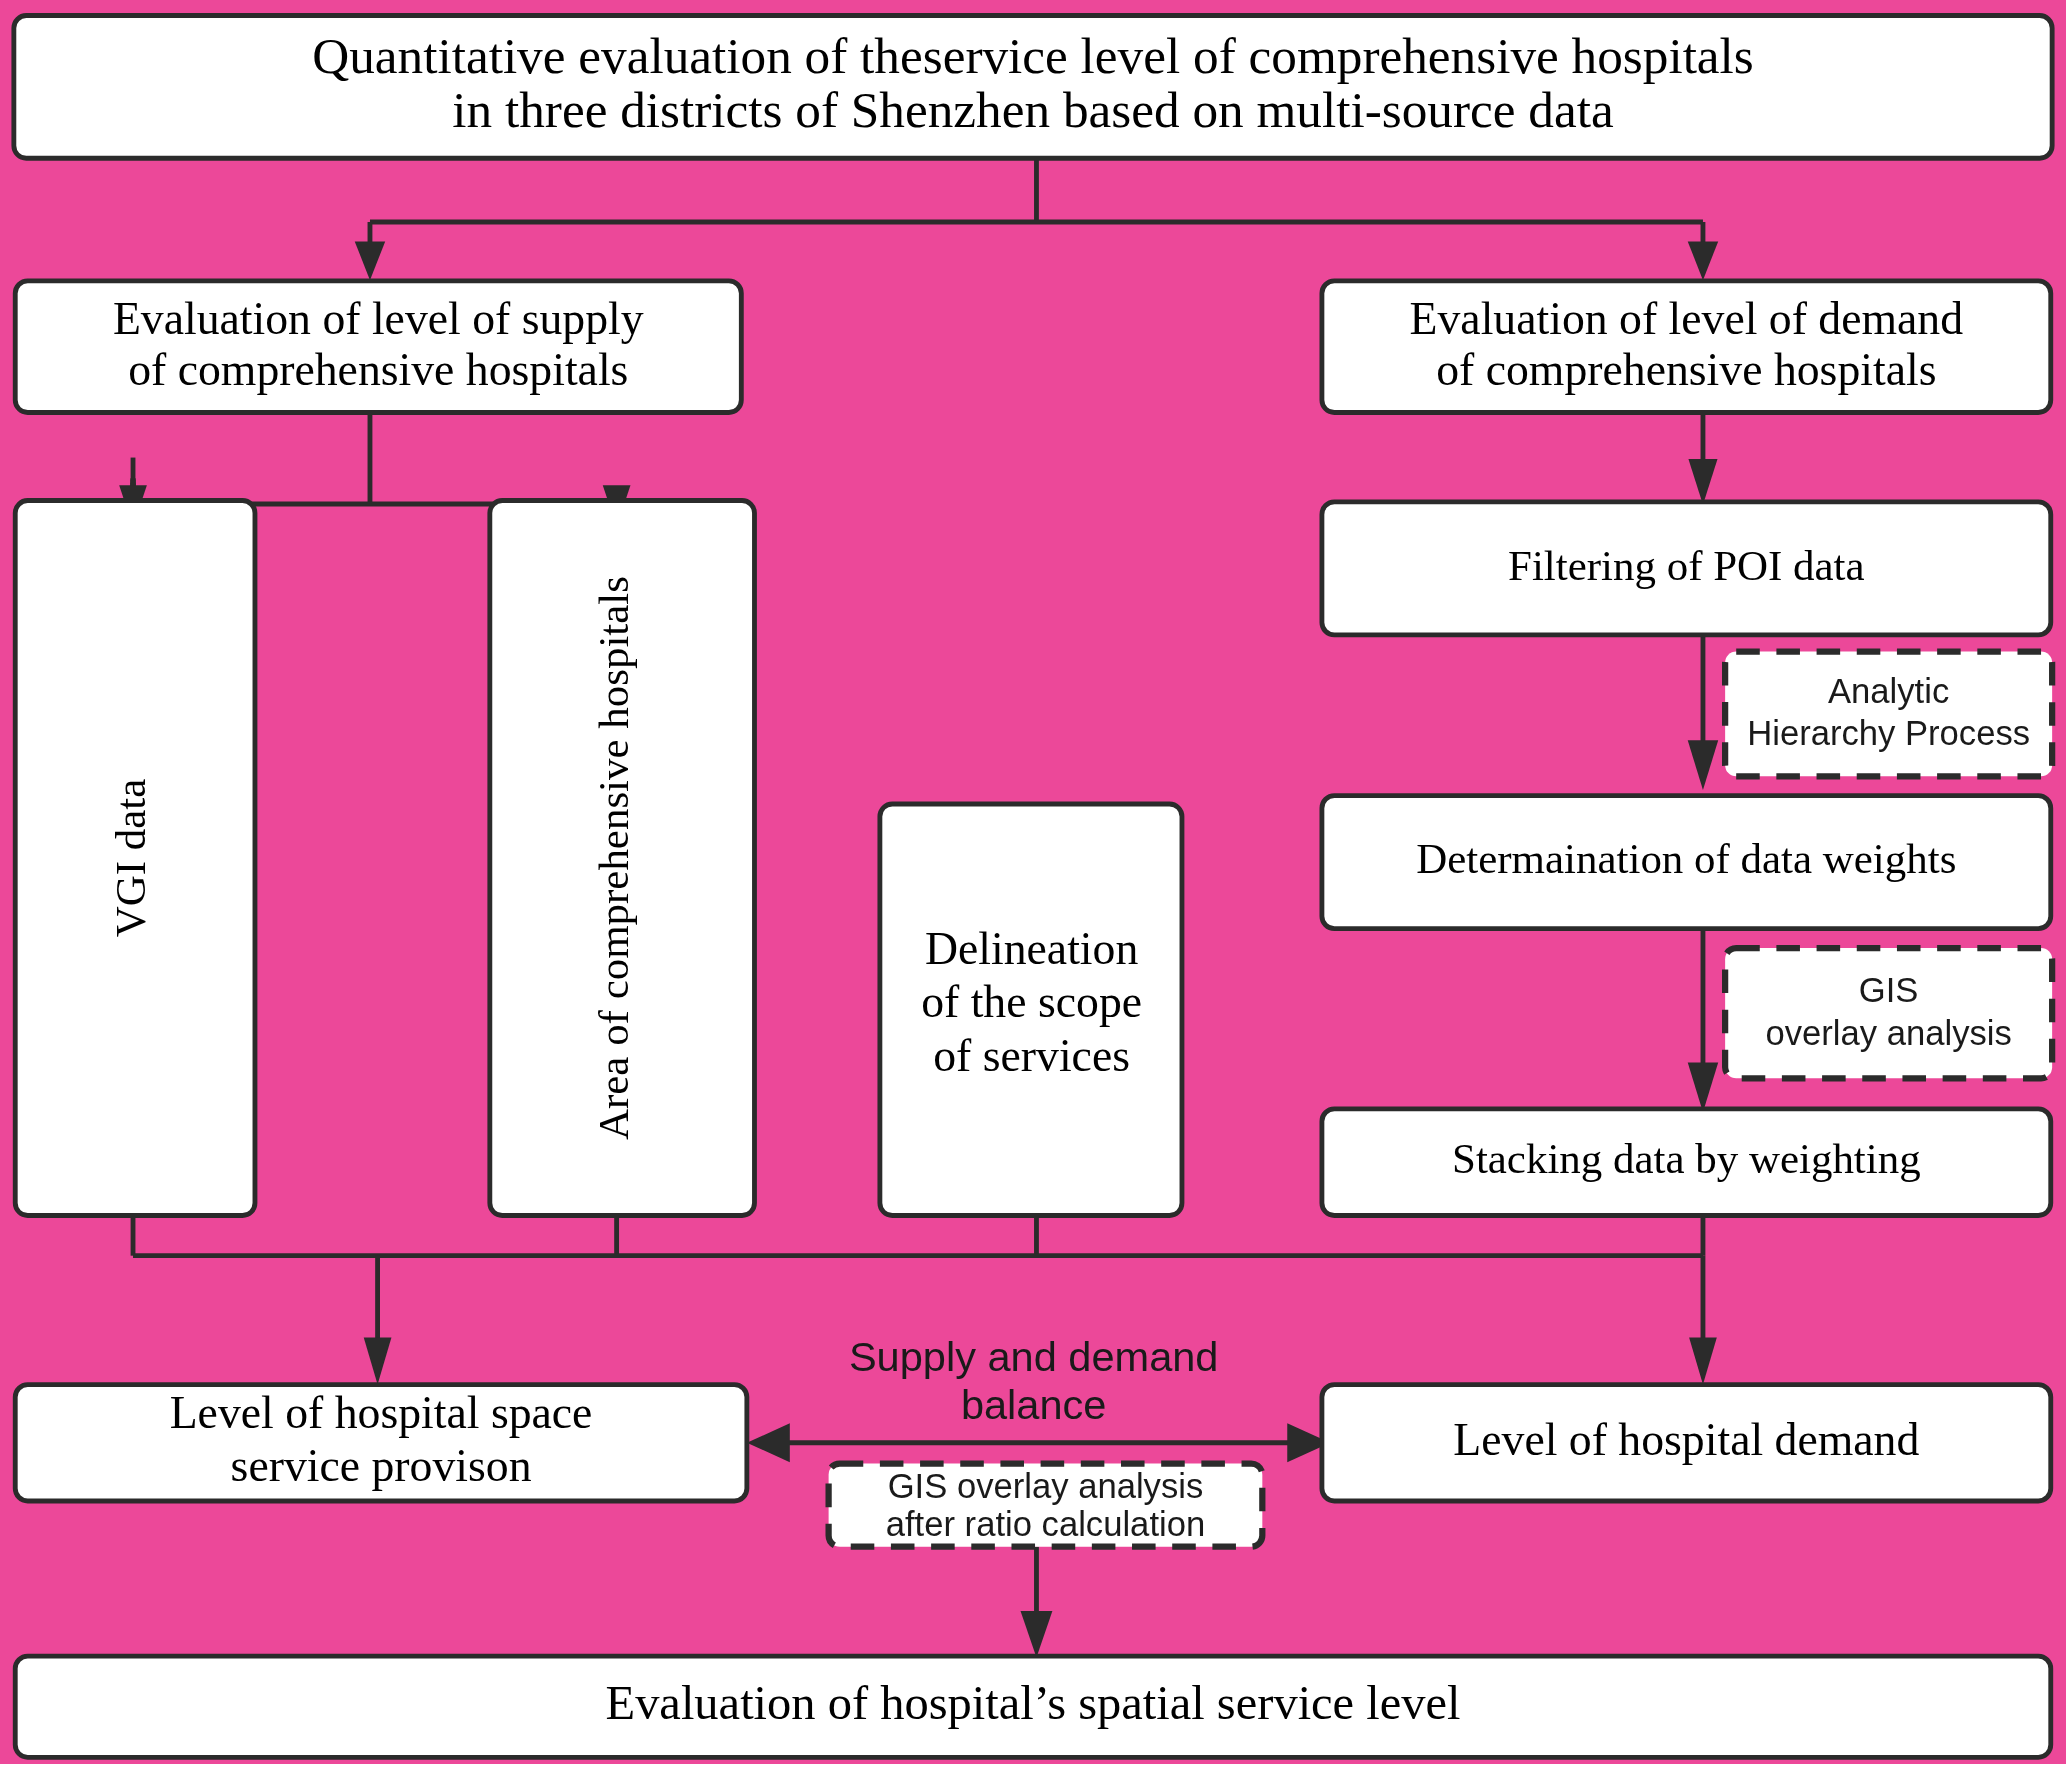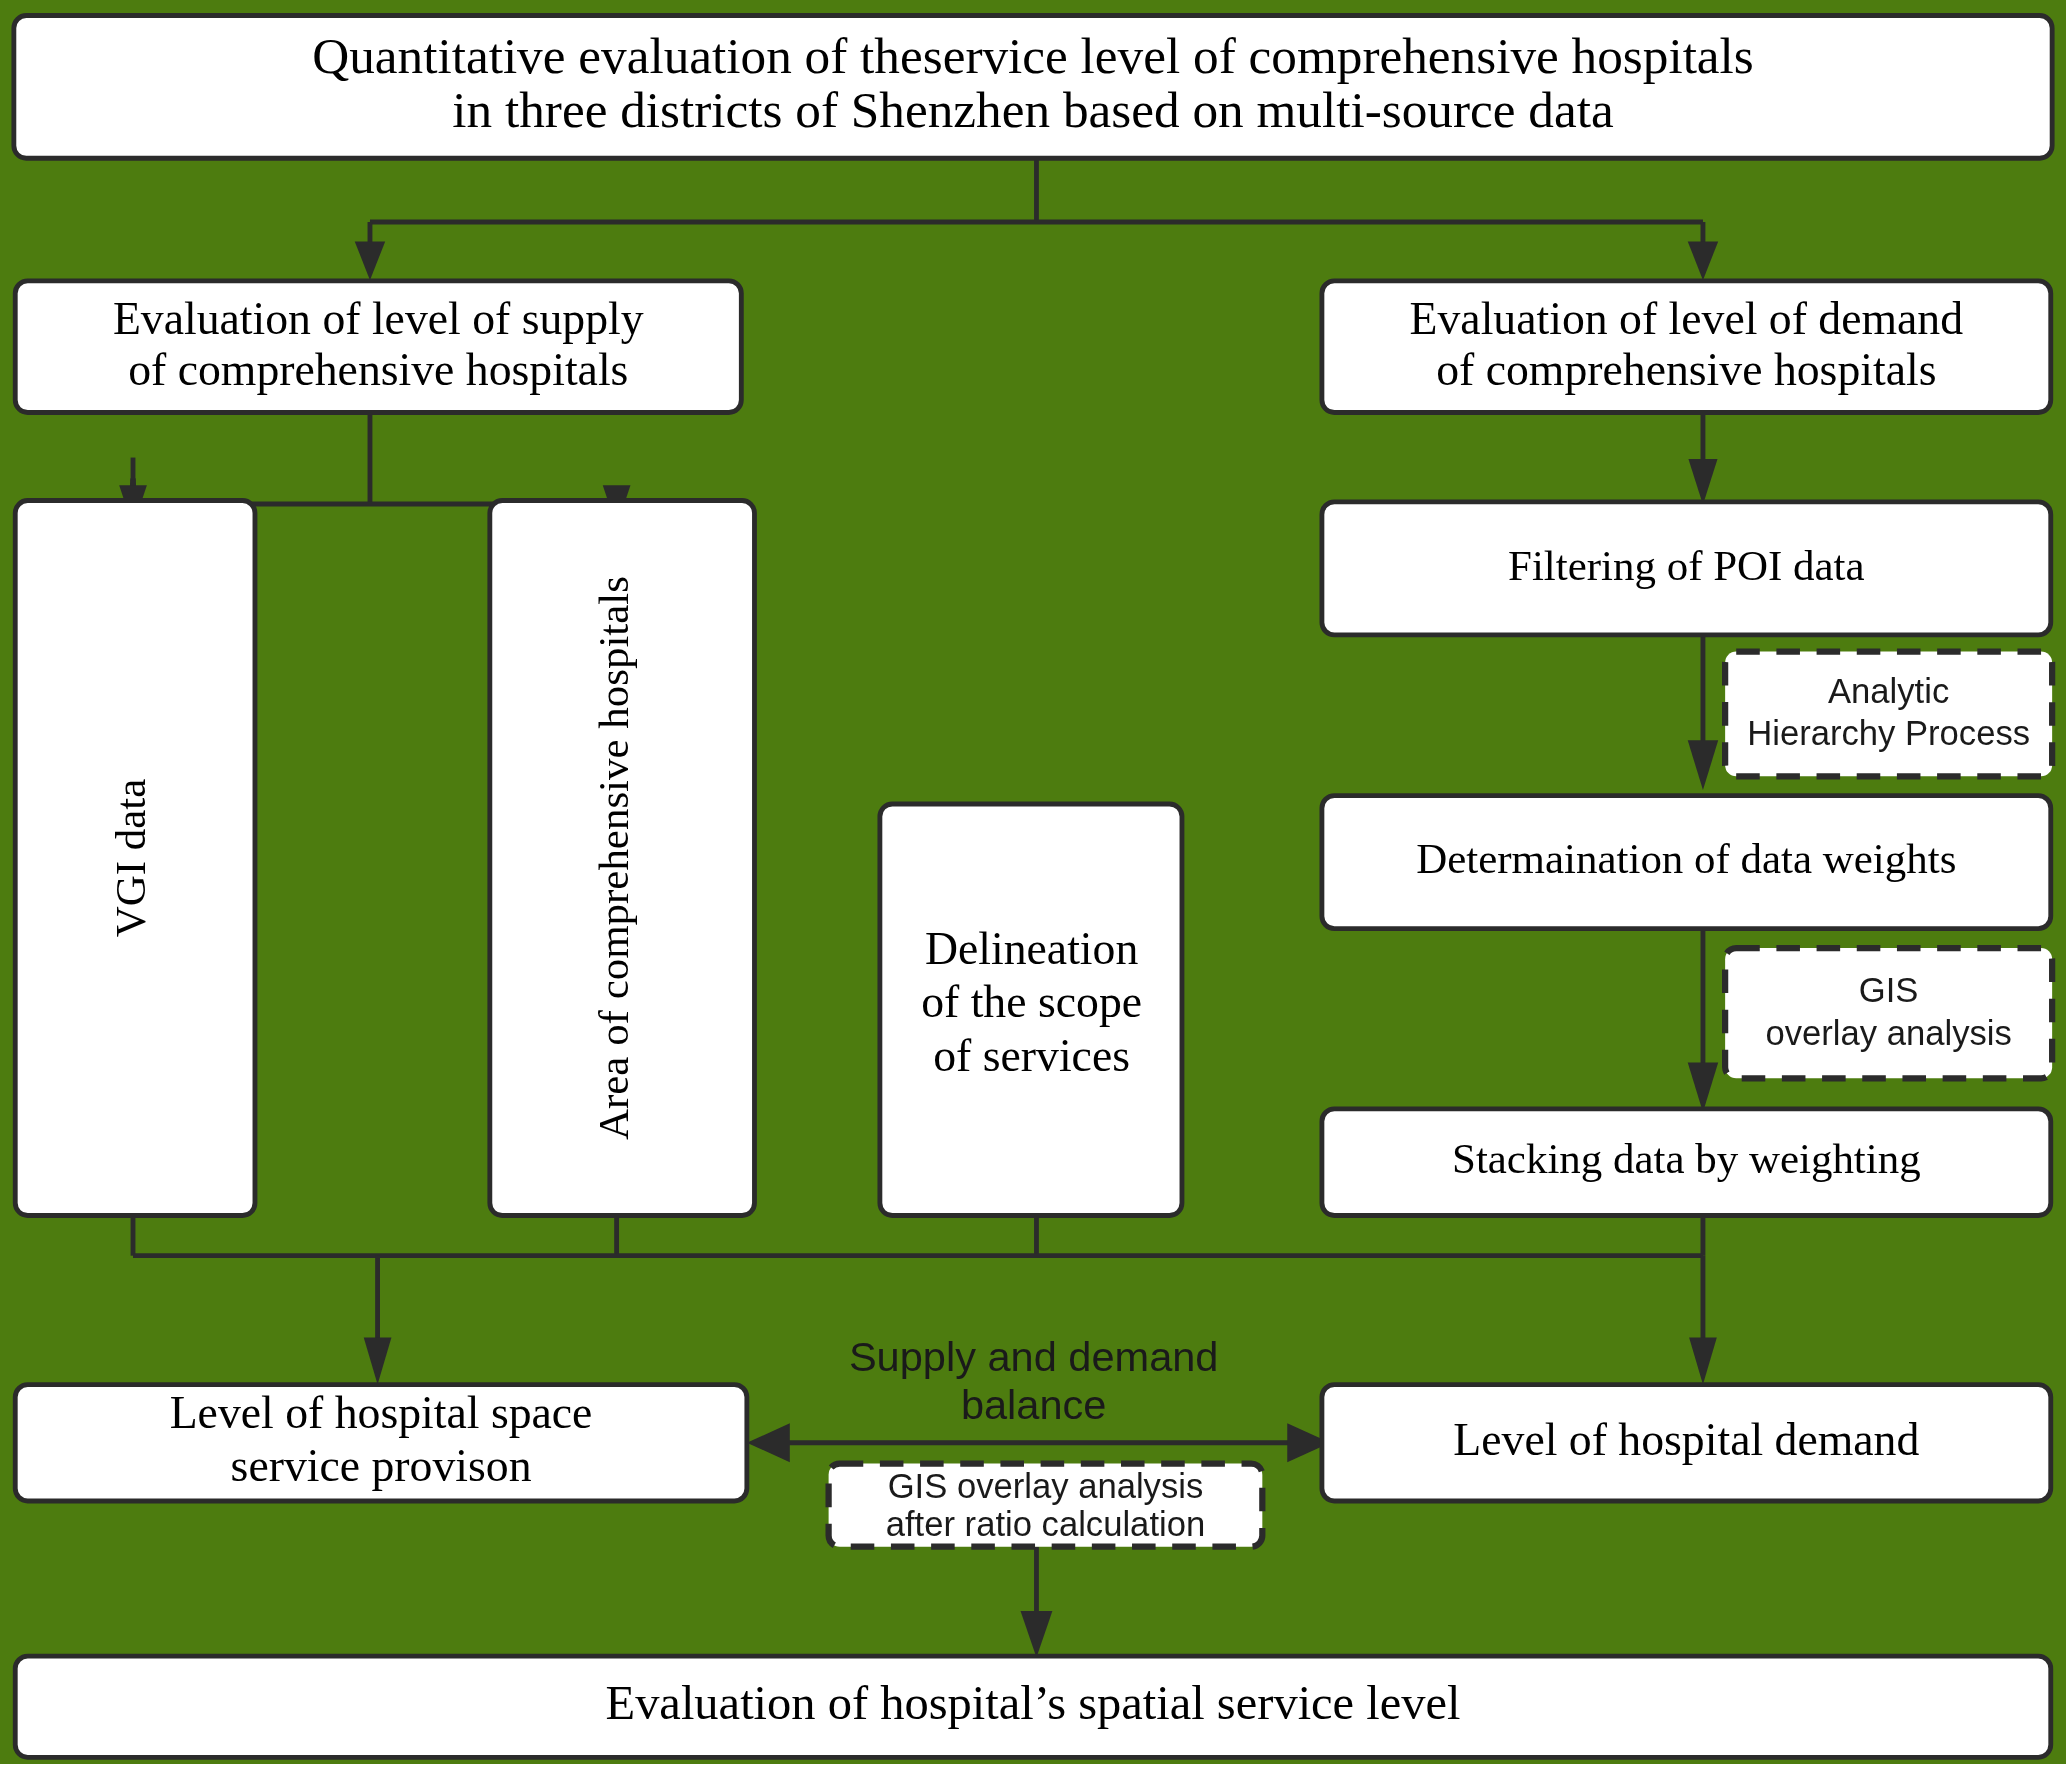--- a/index.html
+++ b/index.html
@@ -4,21 +4,21 @@
 <style>
   html, body {
     margin: 0;
     padding: 0;
     background: #ffffff;
   }
   #canvas-wrap {
     position: relative;
     width: 2066px;
     height: 1764px;
-    background: #4d7c0f;
+    background: #ec4899;
     overflow: hidden;
   }
   svg.flow {
     position: absolute;
     top: 0; left: 0;
     width: 2066px;
     height: 1768px;
     display: block;
   }
   

